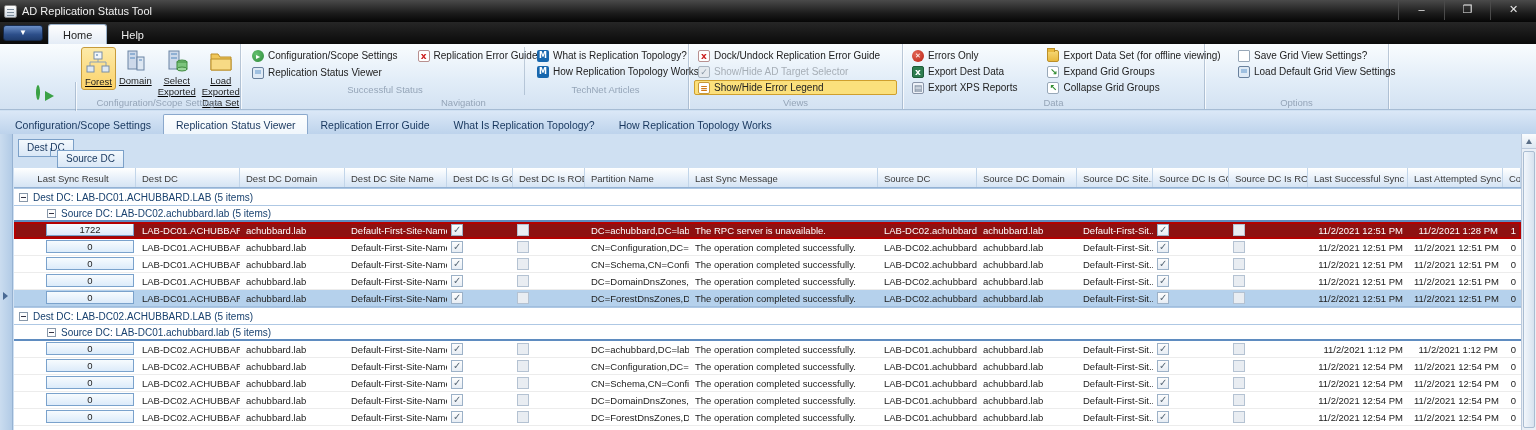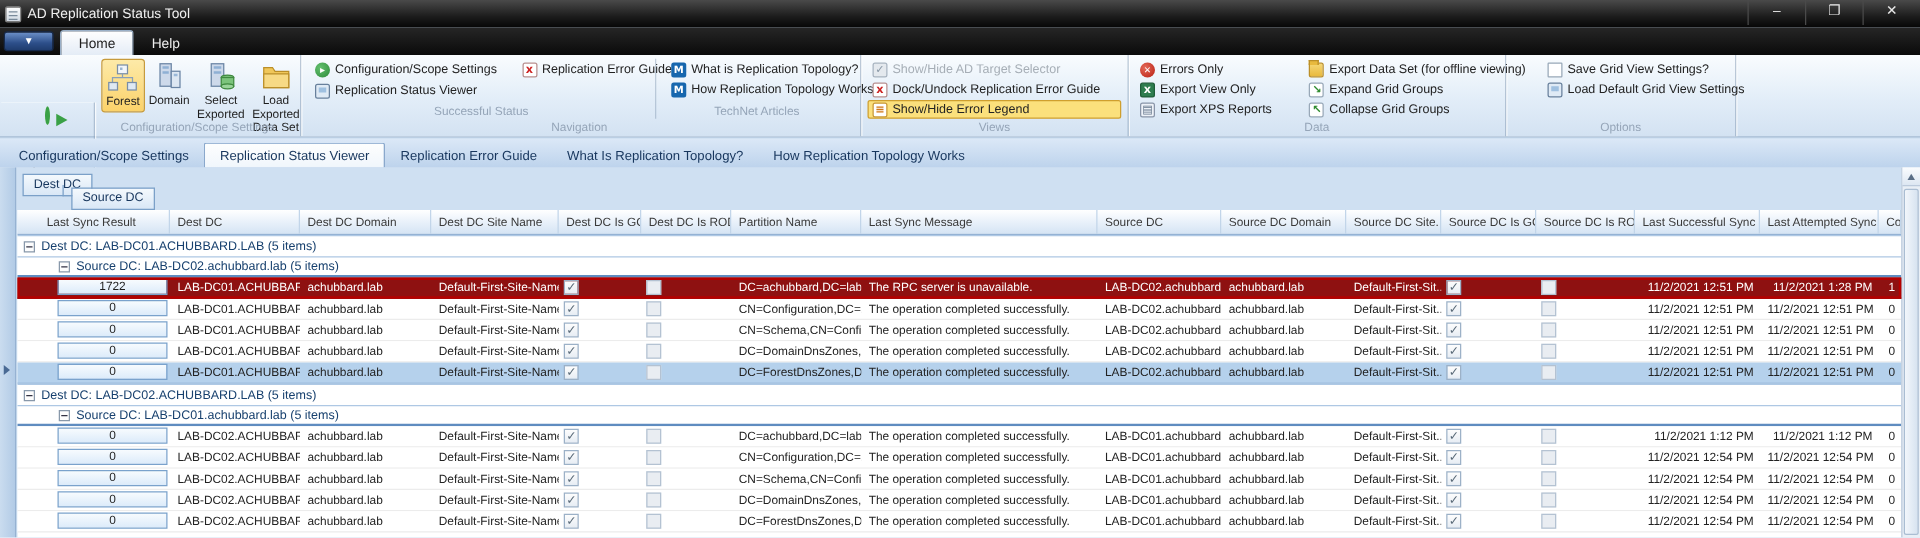--- a/index.html
+++ b/index.html
@@ -175,21 +175,21 @@
   <div class="rgroup" style="width:76px;margin-top:38px;">
     <div class="bigrow" style="justify-content:center;">
       <div class="bigbtn" style="width:80px;">
         <span class="bicon"><span class="play-circle"></span></span>
         <span>Refresh Replication Status</span>
       </div>
     </div>
     <div class="rgroup-label">Execution</div>
   </div>
 
-  <div class="rgroup" style="width:165px;">
+  <div class="rgroup" style="width:165px;text-decoration:underline;">
     <div class="bigrow">
       <div class="bigbtn hl" style="width:42px;">
         <span class="bicon">
           <svg width="24" height="24">
               <rect x="8" y="2" width="8" height="7" fill="#f2f6fa" stroke="#7a8ea6"></rect>
               <rect x="10" y="4" width="2" height="2" fill="#9ab4d0"></rect>
               <path d="M12 9 v3 M4 16 v-4 h16 v4" stroke="#8aa0b8" fill="none"></path>
               <rect x="1" y="16" width="7" height="6" fill="#dfe9f3" stroke="#7a8ea6"></rect>
               <rect x="16" y="16" width="7" height="6" fill="#dfe9f3" stroke="#7a8ea6"></rect>
             </svg>
@@ -262,45 +262,45 @@
           <span class="ic ic-m"></span>
           <span>How Replication Topology Works</span>
         </div>
         <div class="sub-label">TechNet Articles</div>
       </div>
     </div>
     <div class="rgroup-label" style="text-align:left; padding-left:200px;">Navigation</div>
   </div>
 
   <div class="rgroup" style="width:214px;">
+    <div class="smallbtn">
+      <span class="ic ic-xl-red"></span>
+      <span>Dock/Undock Replication Error Guide</span>
+    </div>
     <div class="smallbtn disabled">
       <span class="ic ic-check-gray"></span>
       <span>Show/Hide AD Target Selector</span>
     </div>
-    <div class="smallbtn">
-      <span class="ic ic-xl-red"></span>
-      <span>Dock/Undock Replication Error Guide</span>
-    </div>
     <div class="smallbtn hl">
       <span class="ic ic-legend"></span>
       <span>Show/Hide Error Legend</span>
     </div>
     <div class="rgroup-label">Views</div>
   </div>
 
   <div class="rgroup" style="width:302px;">
     <div class="datacols">
       <div>
         <div class="smallbtn">
           <span class="ic ic-err"></span>
           <span>Errors Only</span>
         </div>
         <div class="smallbtn">
           <span class="ic ic-xl-green"></span>
-          <span>Export View Only</span>
+          <span>Export Dest Data</span>
         </div>
         <div class="smallbtn">
           <span class="ic ic-report"></span>
           <span>Export XPS Reports</span>
         </div>
       </div>
       <div>
         <div class="smallbtn">
           <span class="ic ic-folder"></span>
           <span>Export Data Set (for offline viewing)</span>

